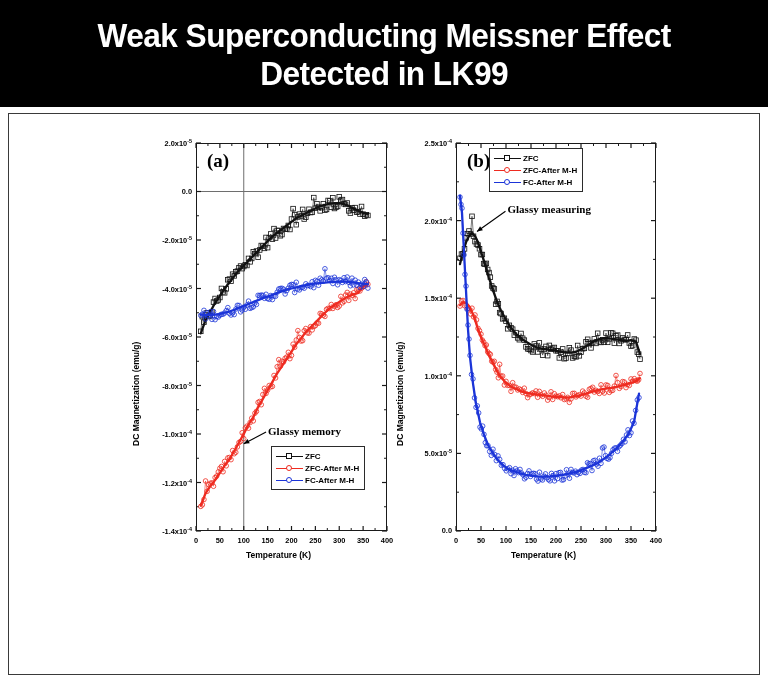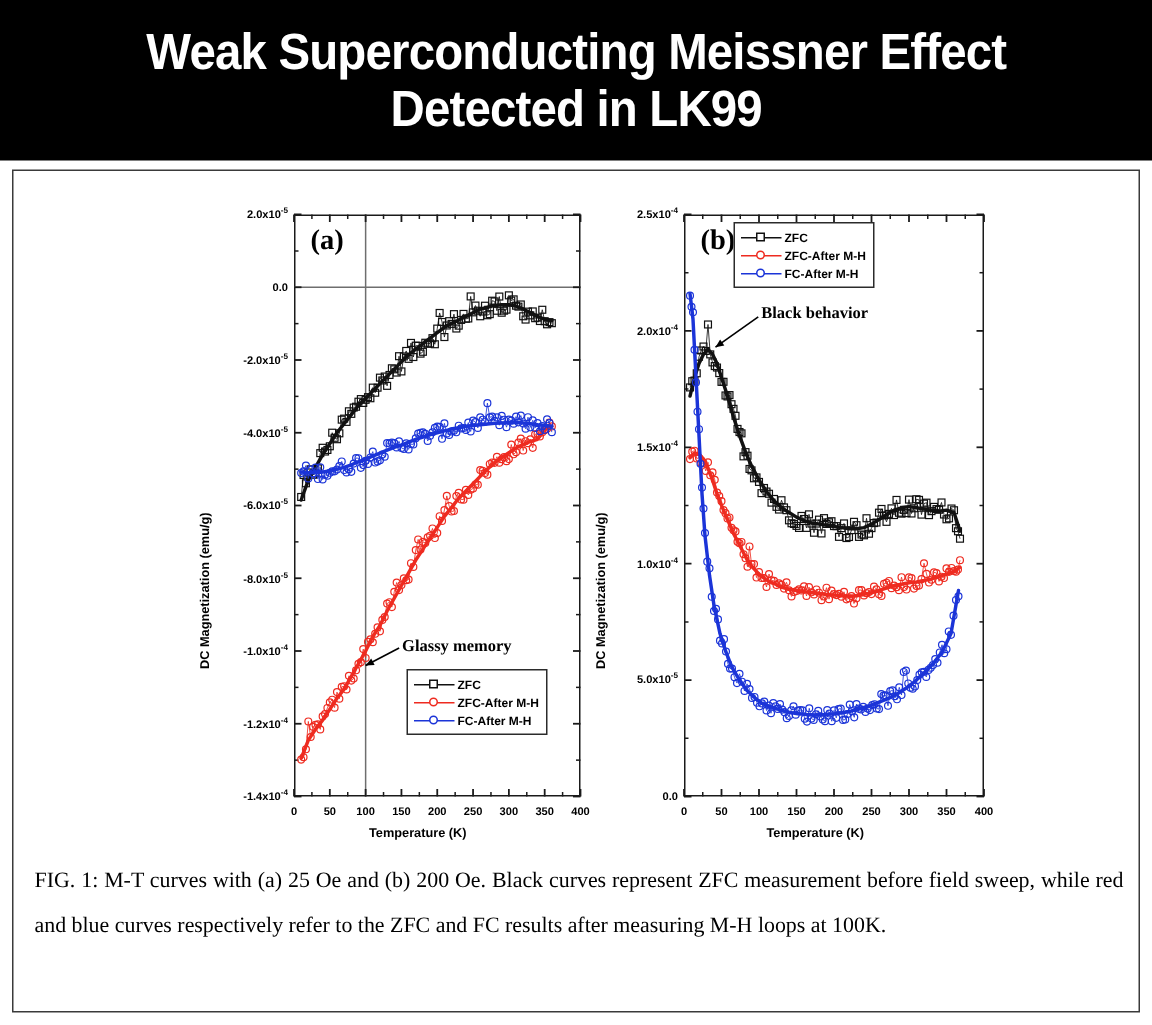--- a/index.html
+++ b/index.html
@@ -969,35 +969,34 @@
               <span class="legtxt">ZFC-After M-H</span>
             </div>
             <div class="legrow">
               <span class="legsym">
                 <span class="lline" style="background: rgb(27, 52, 216);"></span>
                 <span class="lmk" style="border: 1px solid rgb(27, 52, 216); border-radius: 50%;"></span>
               </span>
               <span class="legtxt">FC-After M-H</span>
             </div>
           </div>
-        <div class="annot" id="annotB" style="left: 118.5px; top: 89.288px;">Black behavior</div>
+        <div class="annot" id="annotB" style="left: 118.5px; top: 89.288px;">Glassy measuring</div>
       <div class="ticklabel ylabel" style="right: 227px; top: 24px;">2.5x10<sup>-4</sup></div>
           <div class="ticklabel ylabel" style="right: 227px; top: 101.6px;">2.0x10<sup>-4</sup></div>
           <div class="ticklabel ylabel" style="right: 227px; top: 179.2px;">1.5x10<sup>-4</sup></div>
           <div class="ticklabel ylabel" style="right: 227px; top: 256.8px;">1.0x10<sup>-4</sup></div>
           <div class="ticklabel ylabel" style="right: 227px; top: 334.4px;">5.0x10<sup>-5</sup></div>
           <div class="ticklabel ylabel" style="right: 227px; top: 412px;">0.0</div>
           <div class="ticklabel xlabel" style="left: 55px; width: 24px; top: 422px;">0</div>
           <div class="ticklabel xlabel" style="left: 80px; width: 24px; top: 422px;">50</div>
           <div class="ticklabel xlabel" style="left: 105px; width: 24px; top: 422px;">100</div>
           <div class="ticklabel xlabel" style="left: 130px; width: 24px; top: 422px;">150</div>
           <div class="ticklabel xlabel" style="left: 155px; width: 24px; top: 422px;">200</div>
           <div class="ticklabel xlabel" style="left: 180px; width: 24px; top: 422px;">250</div>
           <div class="ticklabel xlabel" style="left: 205px; width: 24px; top: 422px;">300</div>
           <div class="ticklabel xlabel" style="left: 230px; width: 24px; top: 422px;">350</div>
           <div class="ticklabel xlabel" style="left: 255px; width: 24px; top: 422px;">400</div>
         </div>
 
     </div>
 
-    <div class="caption">FIG. 1: M-T curves with (a) 25 Oe and (b) 200 Oe. Black curves represent ZFC measurement before field sweep, while red and blue curves respectively refer to the ZFC and FC results after measuring M-H loops at 100K.</div>
   </div>
 </div>
 
 </body></html>

